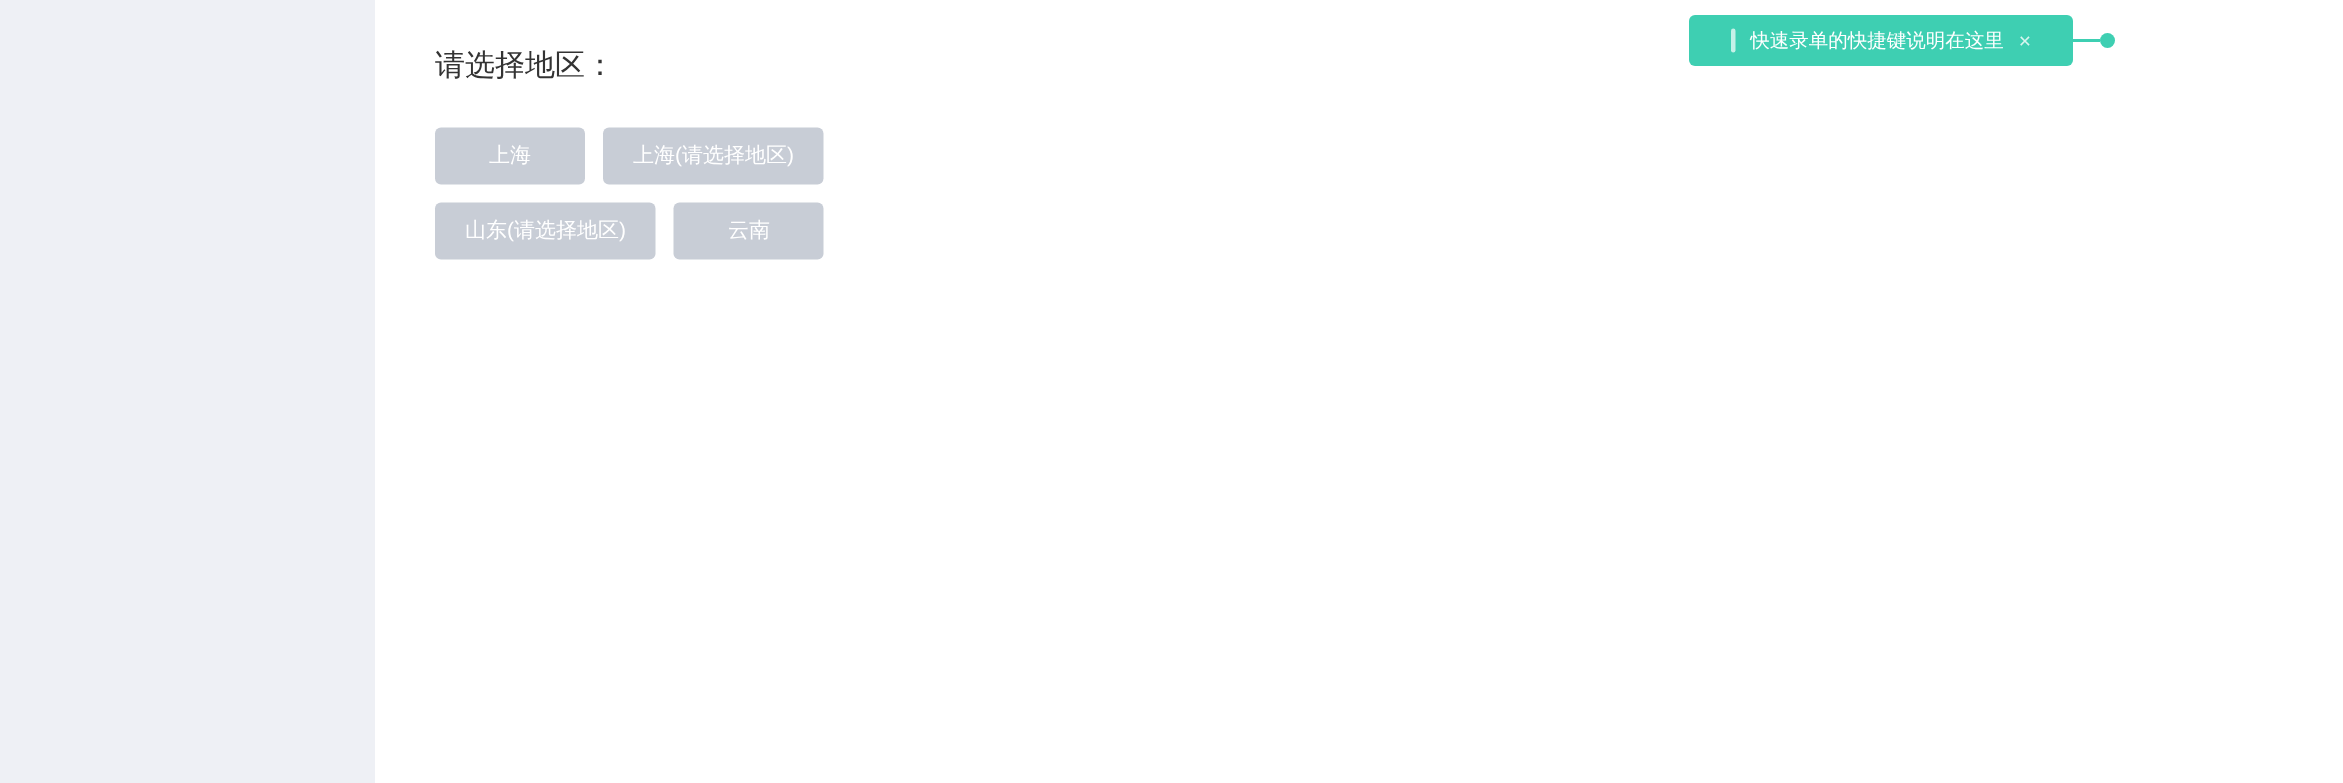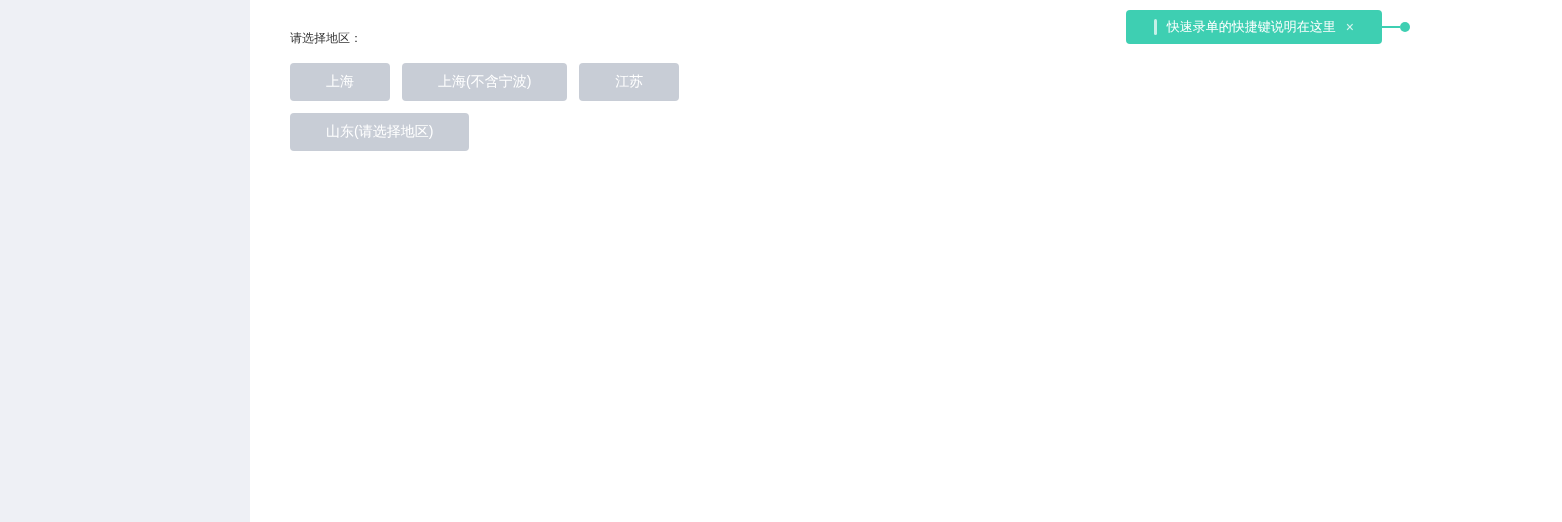--- a/index.html
+++ b/index.html
@@ -30,48 +30,48 @@
       position: absolute;
       left: 250px;
       top: 0;
       right: 0;
       bottom: 0;
       background: #ffffff;
       padding: 30px 40px;
     }
 
     .page-title {
-      font-size: 12px;
+      font-size: 20px;
       color: #333;
       font-weight: normal;
-      margin-bottom: 16px;
+      margin-bottom: 28px;
     }
 
     .region-buttons {
       display: flex;
       flex-wrap: wrap;
       gap: 12px;
     }
 
     .region-row {
       display: flex;
       gap: 12px;
       width: 100%;
     }
 
     .region-btn {
       background: #c8cdd6;
       border: none;
       border-radius: 4px;
       color: #fff;
       font-size: 14px;
-      padding: 10px 36px;
+      padding: 10px 20px;
       cursor: pointer;
       min-width: 100px;
-      text-align: left;
+      text-align: center;
       font-family: 'Microsoft YaHei', 'PingFang SC', sans-serif;
     }
 
     
     .tooltip-banner {
       position: absolute;
       top: 10px;
       right: 180px;
       background: #3ecfb2;
       color: #fff;
@@ -131,26 +131,26 @@
 
 <div class="left-sidebar"></div>
 
 <div class="main-content">
   <div class="page-title">请选择地区：</div>
 
   <div class="region-buttons">
     <div class="region-row">
 
     <button class="region-btn">上海</button>
-        <button class="region-btn">上海(不含宁波)</button>
-        <button class="region-btn">江苏</button>
+        <button class="region-btn">上海(请选择地区)</button>
       </div>
     <div class="region-row">
 
     <button class="region-btn">山东(请选择地区)</button>
+        <button class="region-btn">云南</button>
       </div>
   </div>
 </div>
 
 <div class="tooltip-banner">
   <span class="left-bar"></span>
   <span>快速录单的快捷键说明在这里</span>
   <button class="close-btn">×</button>
 </div>
 

